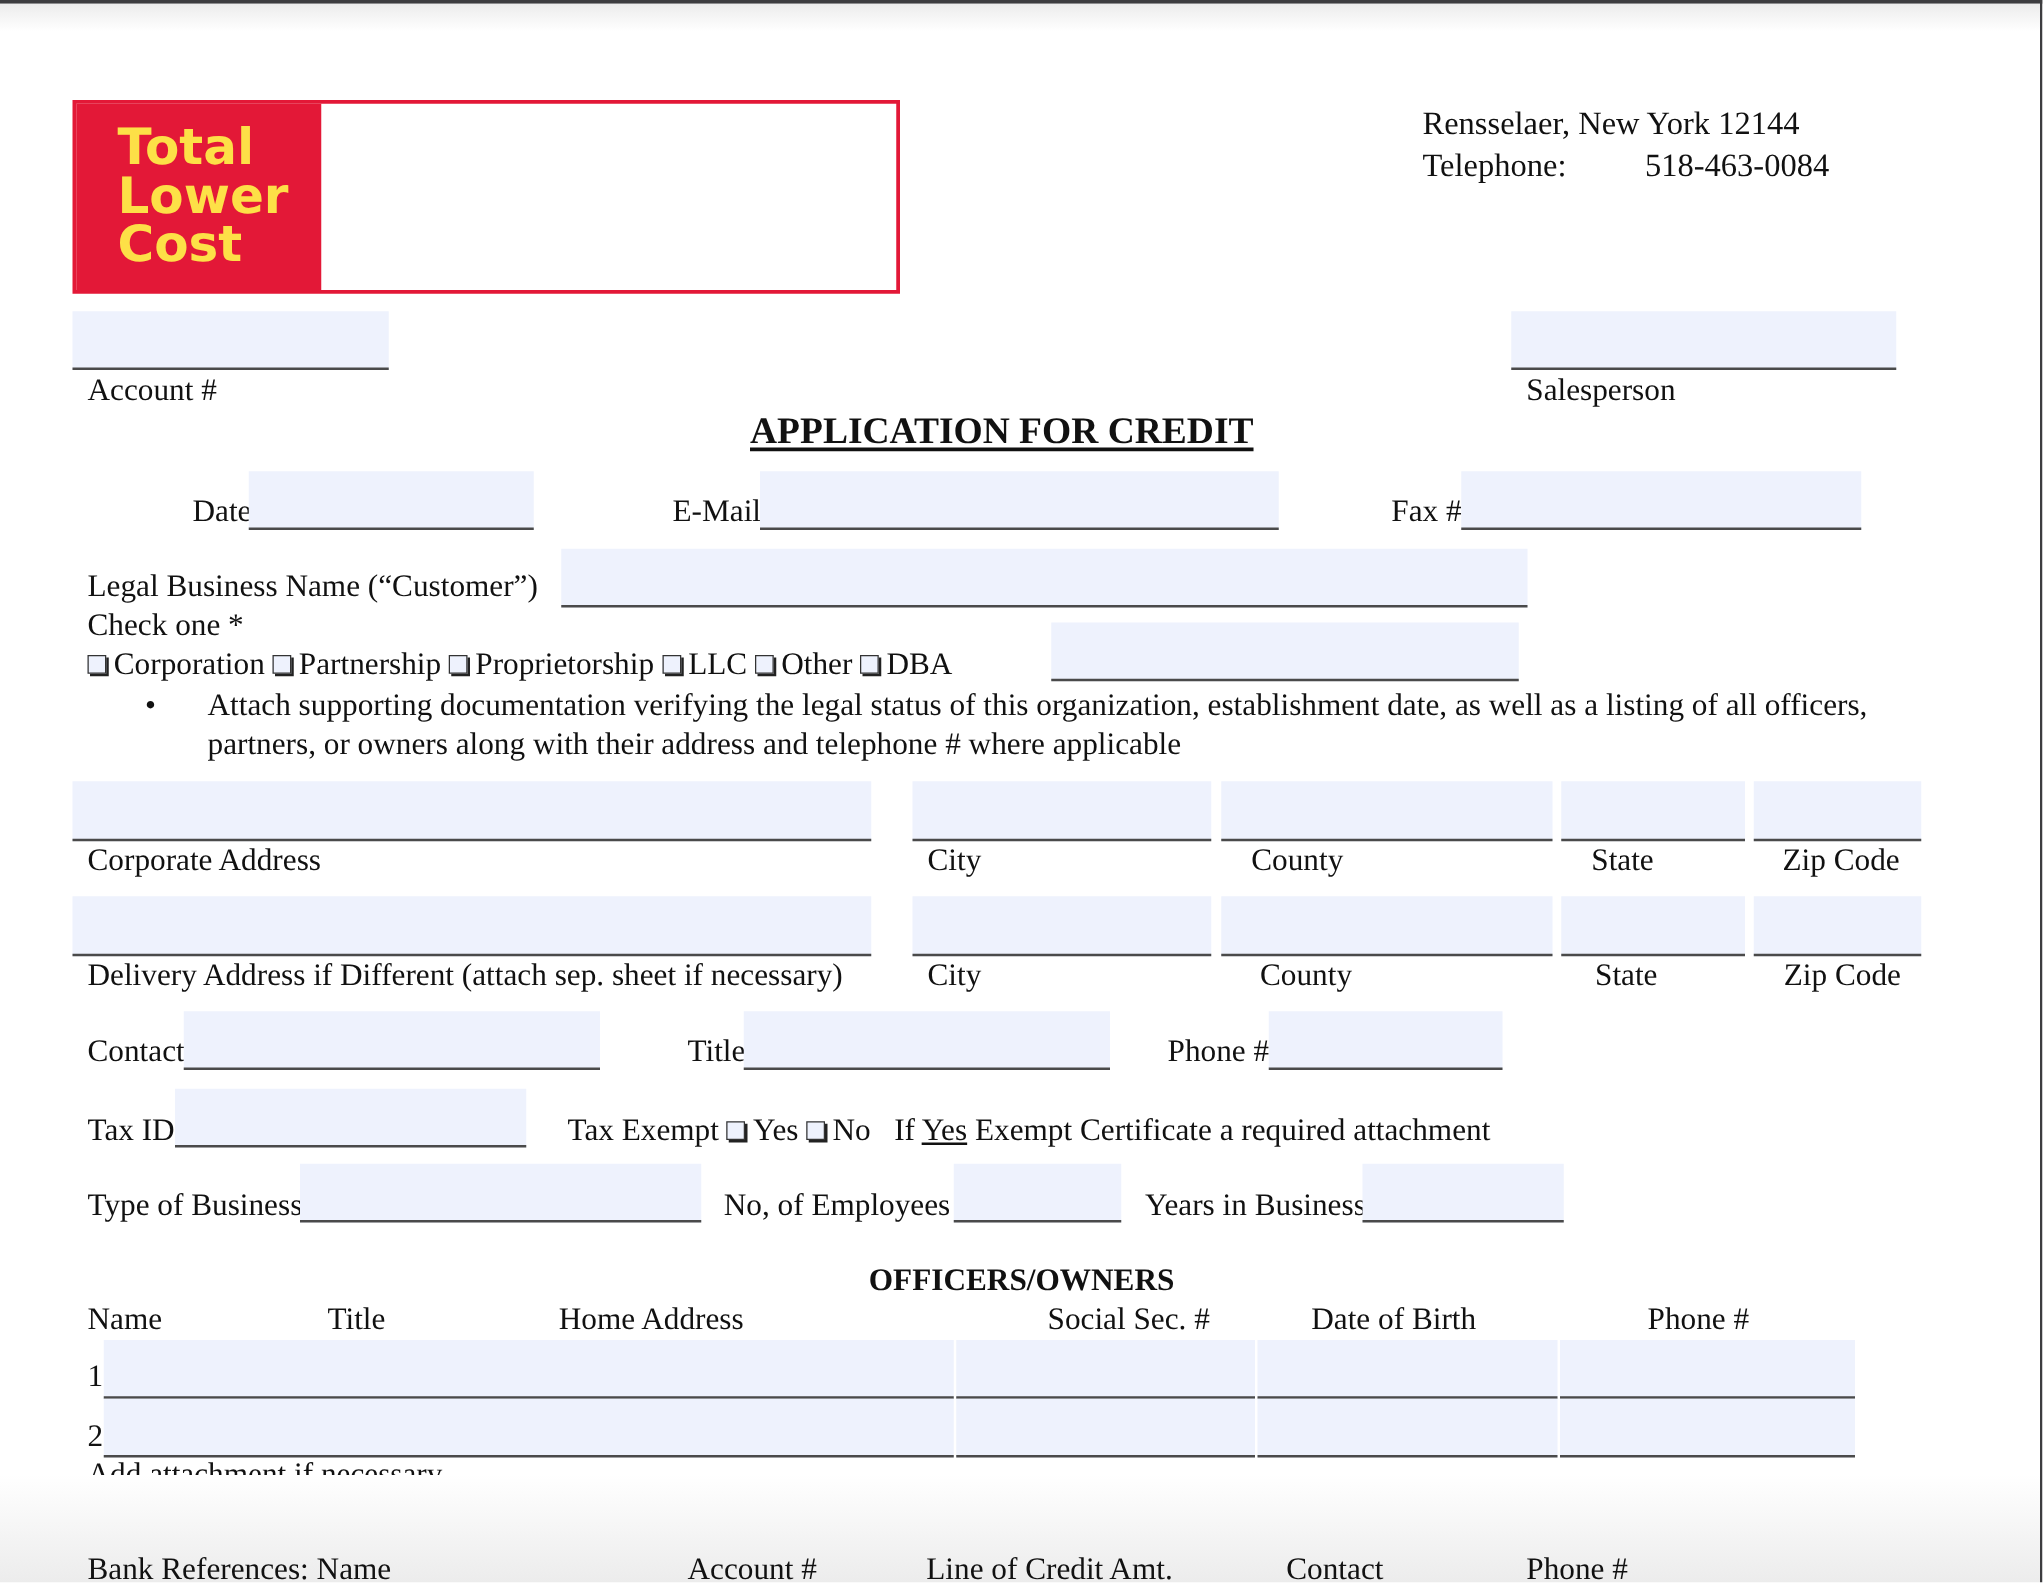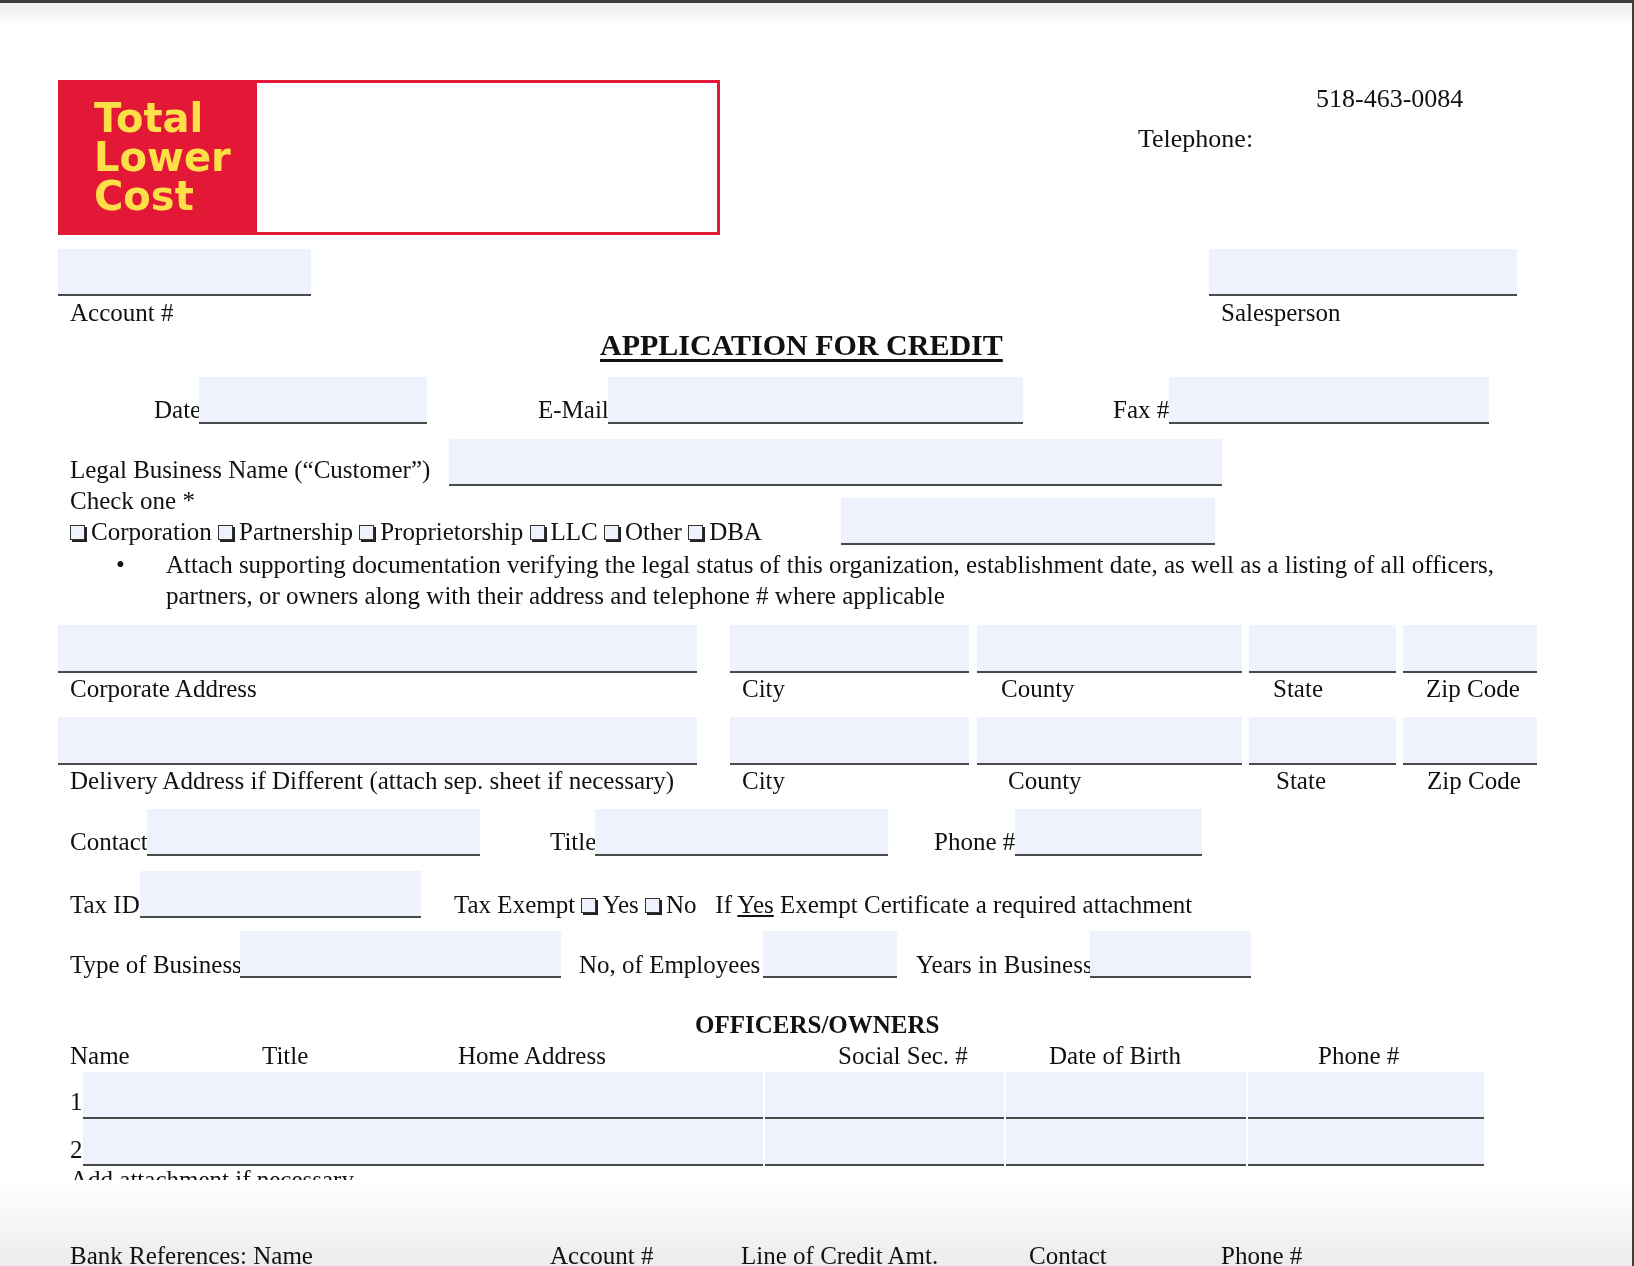--- a/index.html
+++ b/index.html
@@ -12,21 +12,21 @@
   .abs { position: absolute; white-space: nowrap; }
   .t { font-size: 25px; line-height: 30px; margin-left: 12px; }
   
   .logo { position: absolute; left: 58px; top: 80px; width: 662px; height: 155px; border: 3px solid #e31837; background: #fff; }
   .logo-red { position: absolute; left: 0; top: 0; width: 196px; height: 149px; background: #e31837; }
   .logo-tlc { position: absolute; left: 33px; top: 16px; color: #fde047; font-family: "DejaVu Sans", sans-serif; font-weight: bold; font-size: 40px; line-height: 39px; }
   .logo-name { position: absolute; left: 223px; top: 6px; color: #1b5ca8; font-family: "Liberation Serif", serif; font-size: 66px; line-height: 62px; letter-spacing: 0.5px; }
   
   .addr { position: absolute; left: 1138px; top: 82px; font-size: 26px; line-height: 34px; }
   .addr .row { display: flex; }
-  .addr .lbl { width: 178px; margin-top: 40px; }
+  .addr .lbl { width: 178px; }
   
   .fld { position: absolute; background: #eef2fd; border-bottom: 2px solid #4a4a4a; }
   .cb { display: inline-block; width: 15px; height: 15px; border: 1.5px solid #333; background: #eef2fd; box-shadow: 2px 2px 0 #222; margin-right: 6px; vertical-align: 0px; }
   .title { font-weight: bold; text-decoration: underline; text-decoration-thickness: 3px; text-underline-offset: 4px; font-size: 30px; }
   .u { text-decoration: underline; }
   .bold { font-weight: bold; }
 </style>
 </head>
 <body>
 
@@ -38,20 +38,21 @@
   <div class="logo-red">
     <div class="logo-tlc">
       <div>Total</div>
       <div>Lower</div>
       <div>Cost</div>
     </div>
   </div>
 </div>
 
 <div class="addr">
+  <div>Rensselaer, New York 12144</div>
   <div class="row">
       <span class="lbl">Telephone:</span>
       <span>518-463-0084</span>
     </div>
 </div>
 
 <div class="fld" style="left:58px;top:249px;width:253px;height:47px;"><span></span></div>
 <div class="abs t" style="left:58px;top:298px;">Account #</div>
 <div class="fld" style="left:1209px;top:249px;width:308px;height:47px;"><span></span></div>
 <div class="abs t" style="left:1209px;top:298px;">Salesperson</div>
@@ -127,21 +128,21 @@
 <div class="abs t" style="left:58px;top:950px;">Type of Business</div>
 <div class="fld" style="left:240px;top:931px;width:321px;height:47px;"></div>
 <div class="abs t" style="left:567px;top:950px;">No, of Employees</div>
 <div class="fld" style="left:763px;top:931px;width:134px;height:47px;"></div>
 <div class="abs t" style="left:904px;top:950px;">Years in Business</div>
 <div class="fld" style="left:1090px;top:931px;width:161px;height:47px;"></div>
 
 <div class="abs t bold" style="left:683px;top:1010px;">OFFICERS/OWNERS</div>
 <div class="abs t" style="left:58px;top:1041px;">Name</div>
 <div class="abs t" style="left:250px;top:1041px;">Title</div>
-<div class="abs t" style="left:446px;top:1041px;text-align:right;">Home Address</div>
+<div class="abs t" style="left:435px;top:1041px;text-align:right;">Home Address</div>
 <div class="abs t" style="left:826px;top:1041px;">Social Sec. #</div>
 <div class="abs t" style="left:1037px;top:1041px;">Date of Birth</div>
 <div class="abs t" style="left:1306px;top:1041px;">Phone #</div>
 
 <div class="abs t" style="left:58px;top:1087px;">1.</div>
 <div class="fld" style="left:83px;top:1072px;width:680px;height:47px;"></div>
 <div class="fld" style="left:765px;top:1072px;width:239px;height:47px;"></div>
 <div class="fld" style="left:1006px;top:1072px;width:240px;height:47px;"></div>
 <div class="fld" style="left:1248px;top:1072px;width:236px;height:47px;"></div>
 

